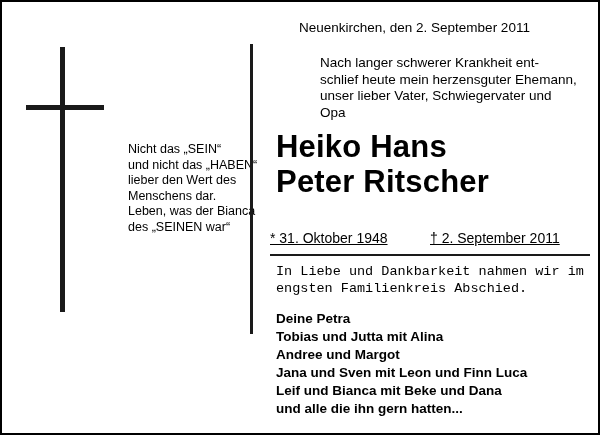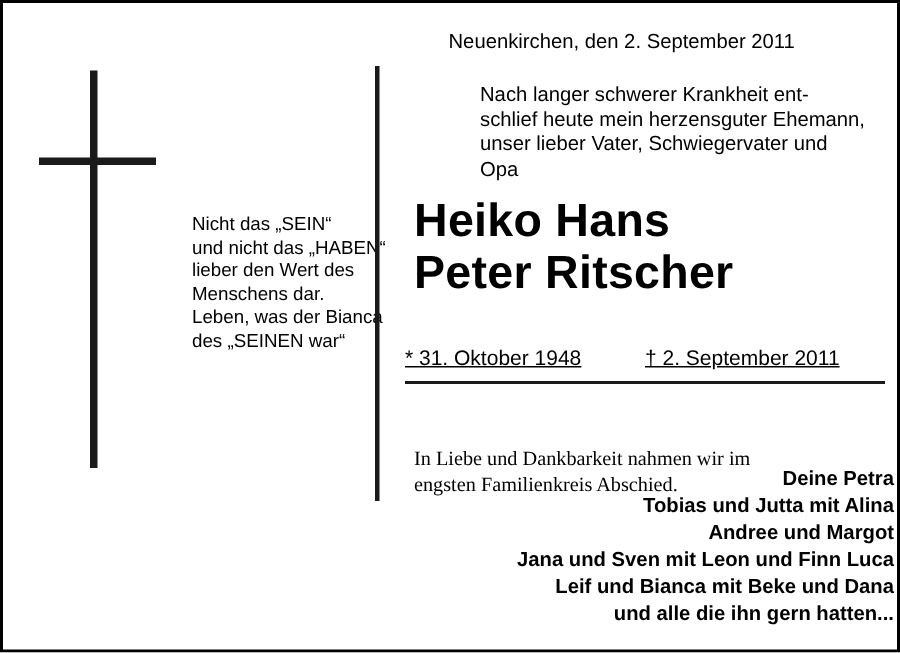--- a/index.html
+++ b/index.html
@@ -128,38 +128,36 @@
     top: 252px;
     width: 320px;
     height: 2px;
     background: #1a1a1a;
   }
   .closing {
     position: absolute;
     left: 274px;
     top: 262px;
     width: 312px;
-    font-family: Liberation Serif, serif;
+    font-family: Liberation Mono, monospace;
     font-size: 13.5px;
     line-height: 16.5px;
-    margin-top: 34px;
   }
   .survivors {
     position: absolute;
     left: 274px;
     top: 308px;
     width: 320px;
     font-family: "Liberation Sans", sans-serif;
     font-weight: bold;
     font-size: 13.5px;
     line-height: 18px;
   }
   .survivors div {
     white-space: nowrap;
-    text-align: right;
   }
 </style>
 </head>
 <body>
 
 <div id="obituary">
 
   <div class="left-col">
     <div class="cross">
       <div class="vbar"></div>

